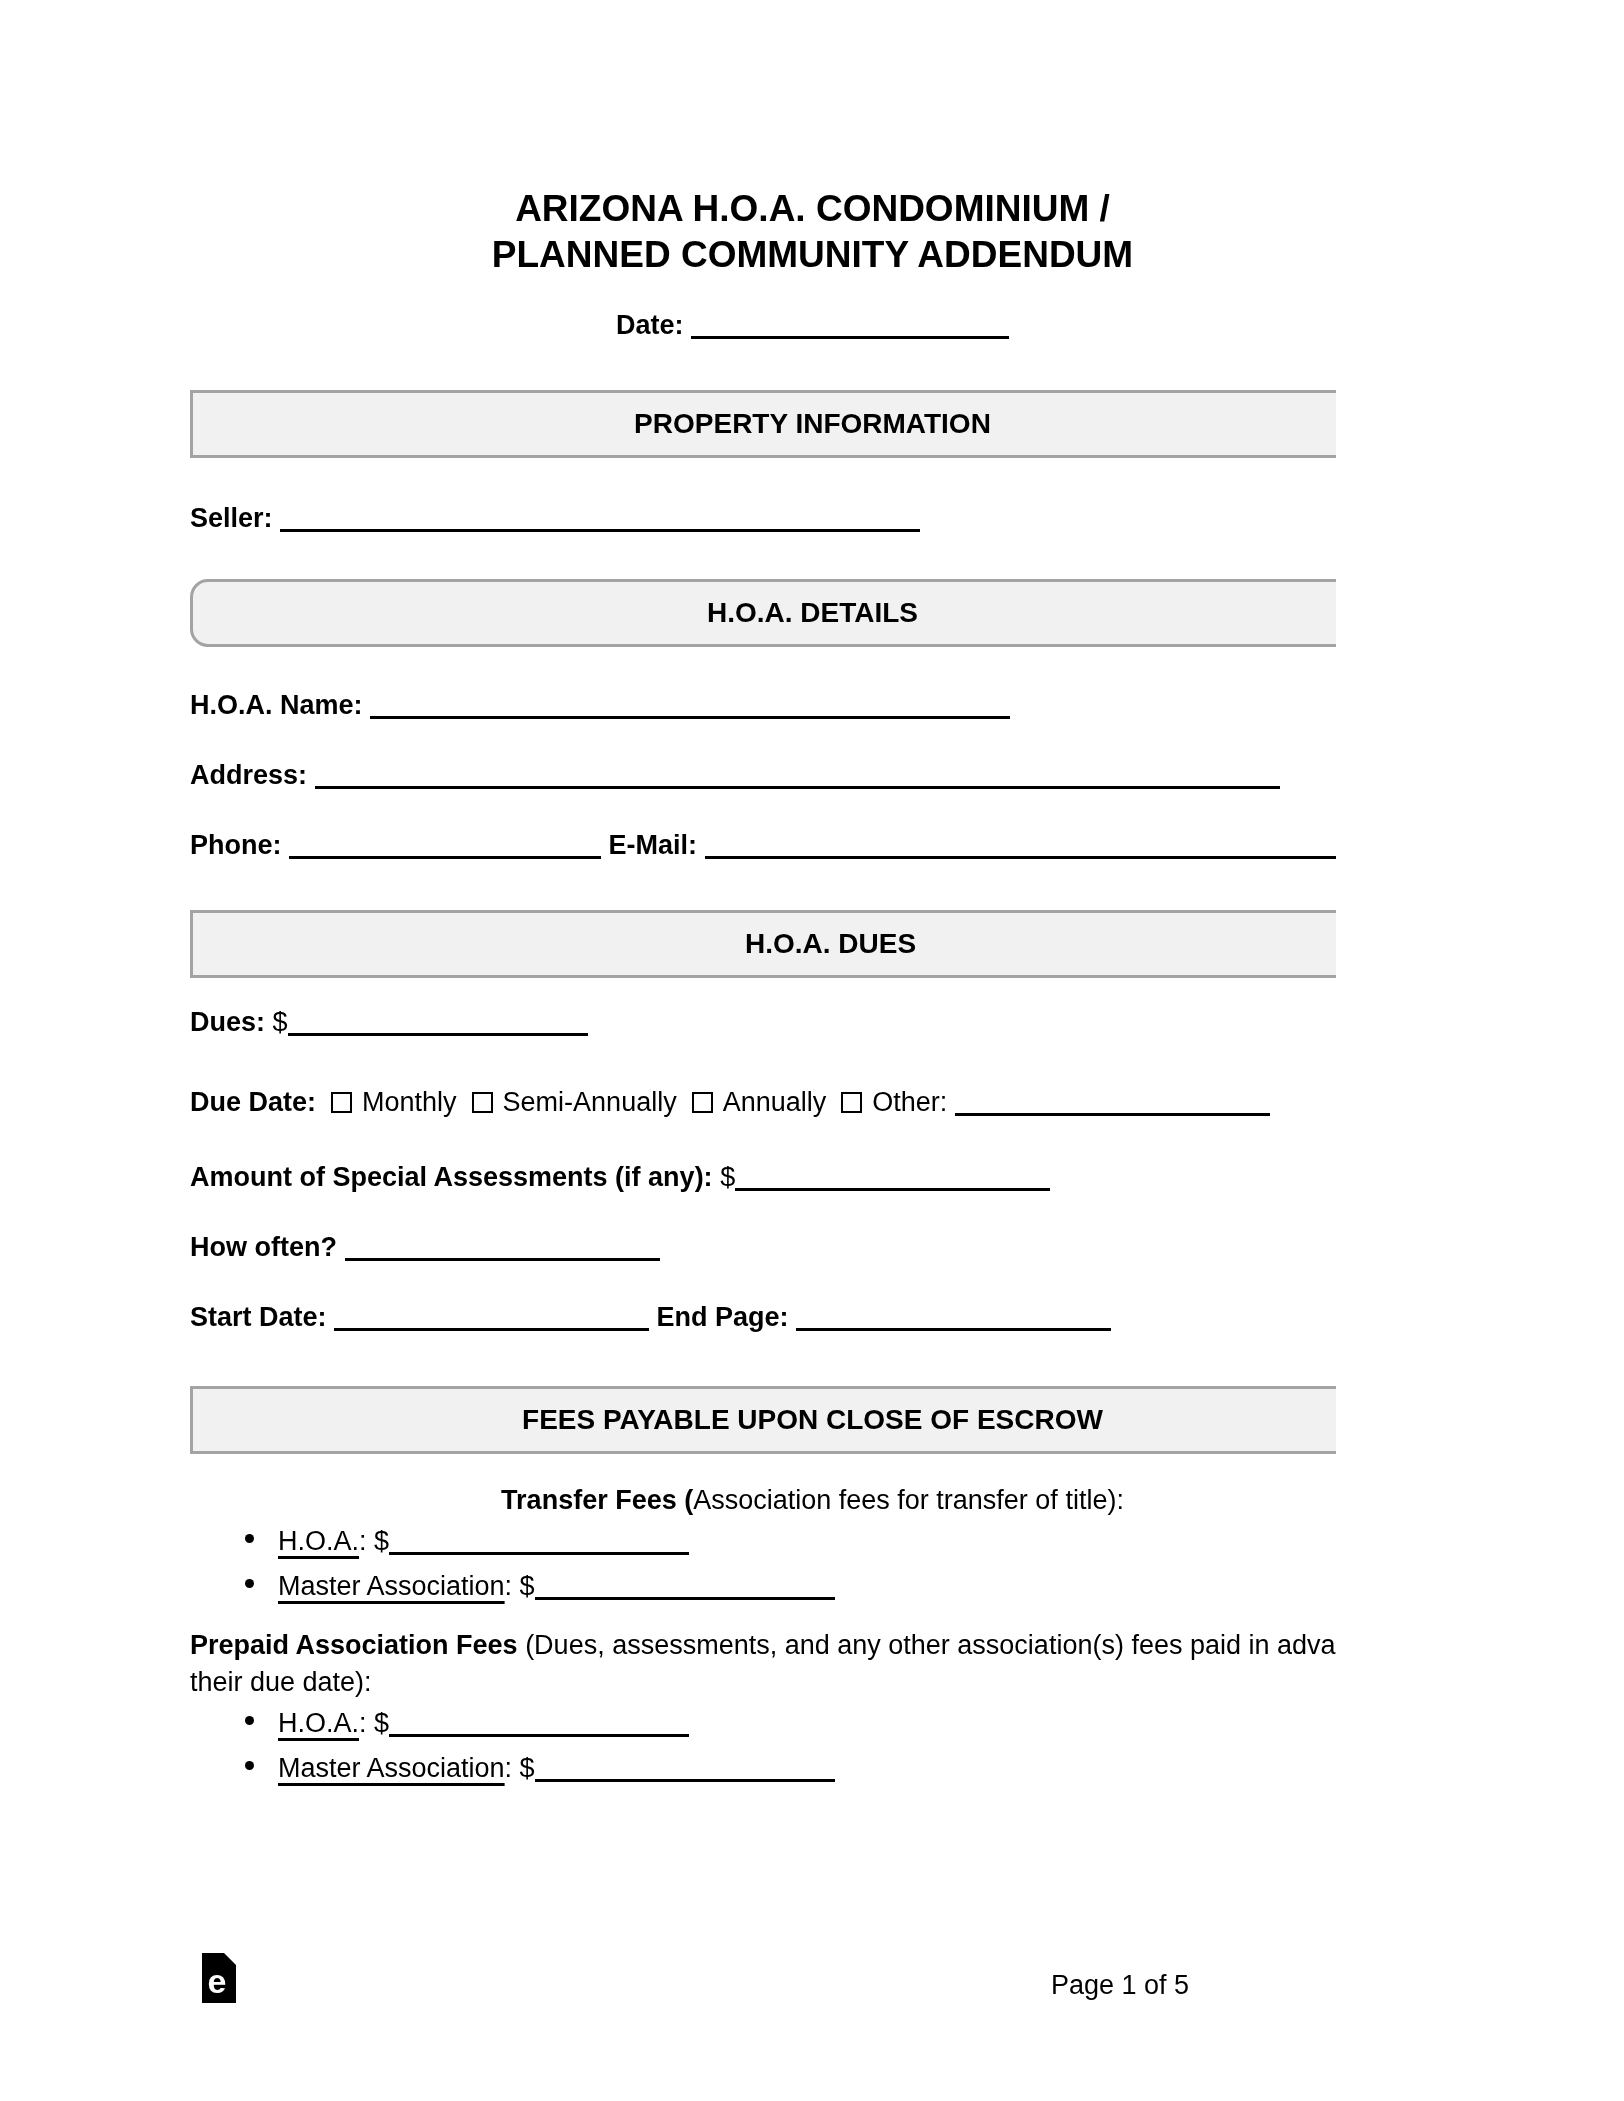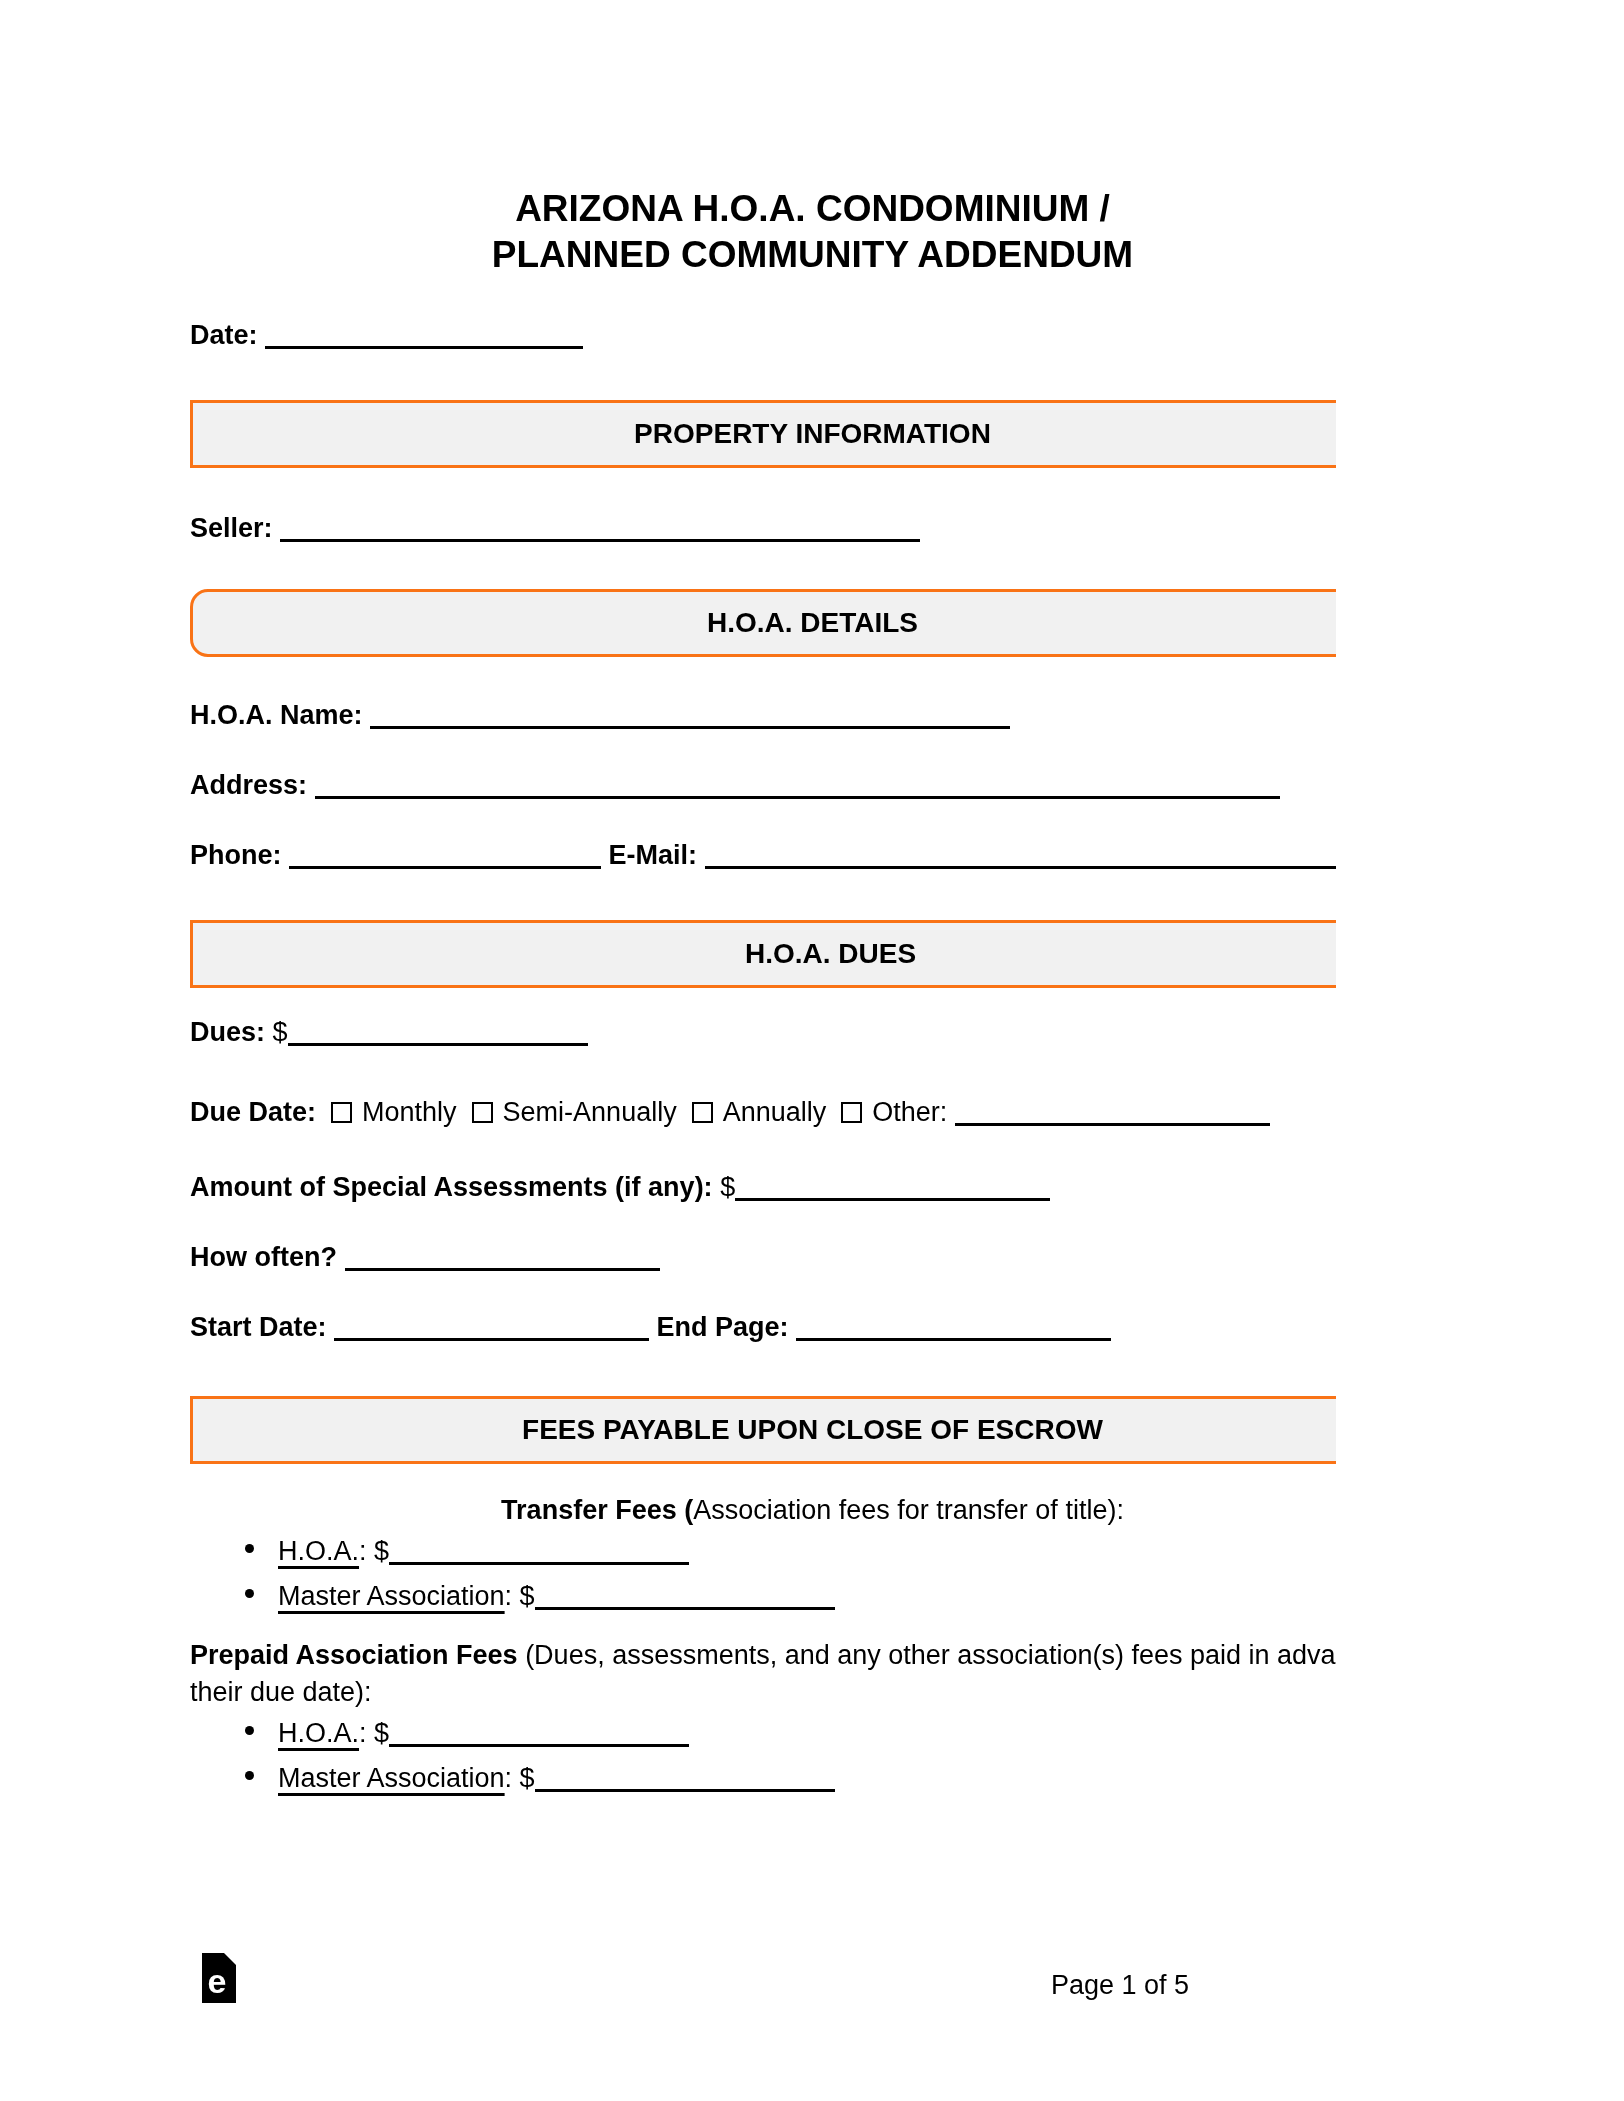--- a/index.html
+++ b/index.html
@@ -41,29 +41,29 @@
   .w-paddr  { width: 985px; }
   .w-name   { width: 640px; }
   .w-addr   { width: 965px; }
   .w-phone  { width: 312px; }
   .w-email  { width: 640px; }
   .w-dues   { width: 300px; }
   .w-short  { width: 315px; }
   .w-amt    { width: 300px; }
   .section-header {
     height: 68px;
-    border: 3px solid #f97316;
+    border: 3px solid #a3a3a3;
     background: #f1f1f1;
     display: flex;
     align-items: center;
     justify-content: center;
     font-weight: bold;
     font-size: 28px;
   }
-  .mt-date    { margin-top: 40px; }
+  .mt-date    { margin-top: 30px; text-align: center; }
   .mt-box1    { margin-top: 48px; }
   .mt-seller  { margin-top: 43px; }
   .mt-row     { margin-top: 36px; }
   .mt-box2    { margin-top: 44px; border-radius: 18px; }
   .mt-name    { margin-top: 41px; }
   .mt-box3    { margin-top: 48px; padding-left: 36px; }
   .mt-dues    { margin-top: 27px; }
   .mt-duedate { margin-top: 46px; }
   .mt-amount  { margin-top: 41px; }
   .mt-box4    { margin-top: 52px; }

